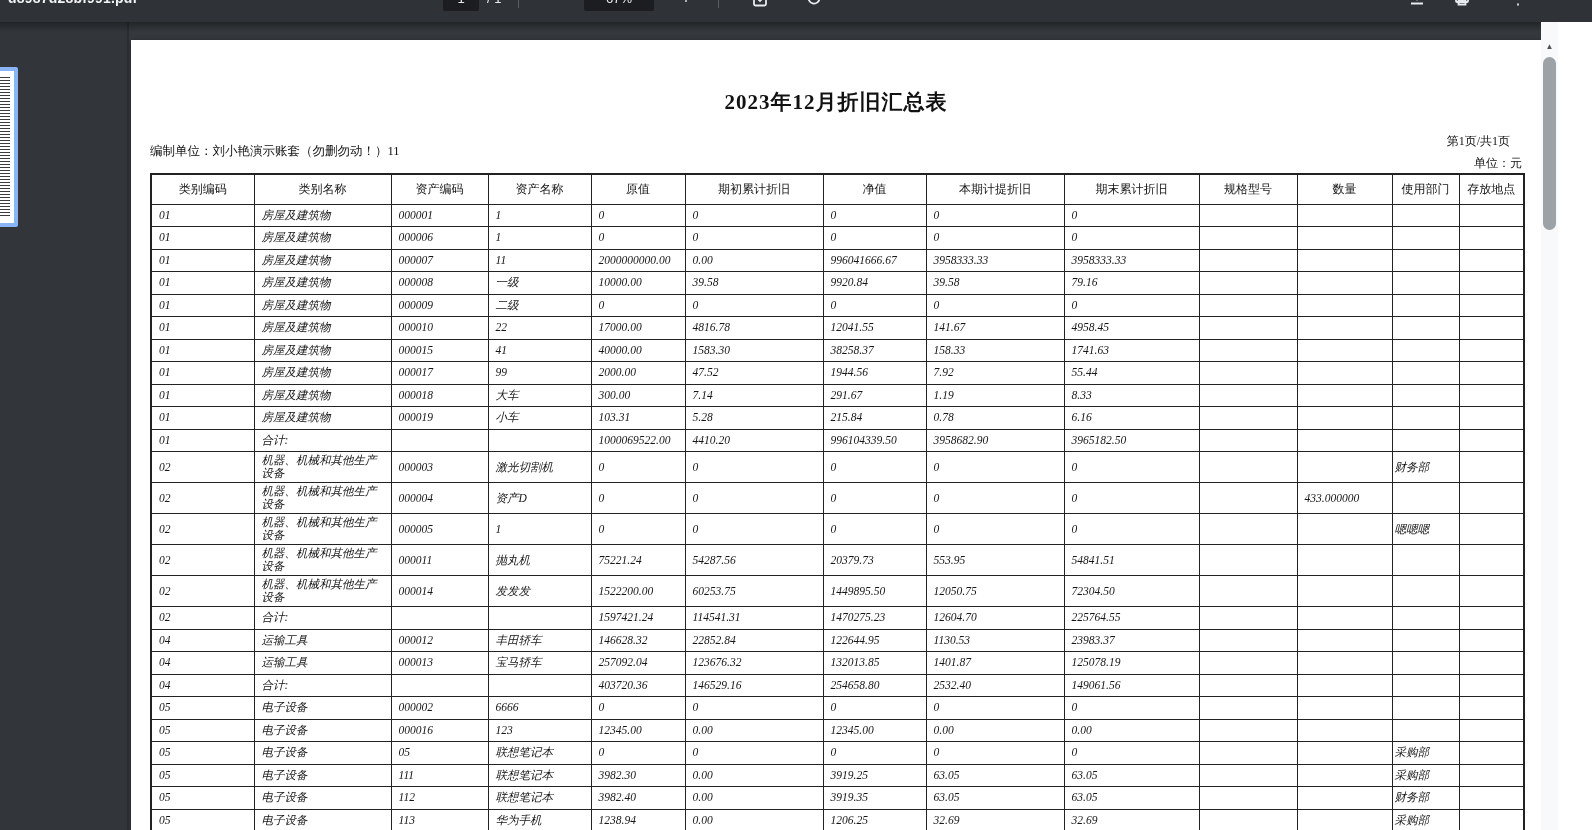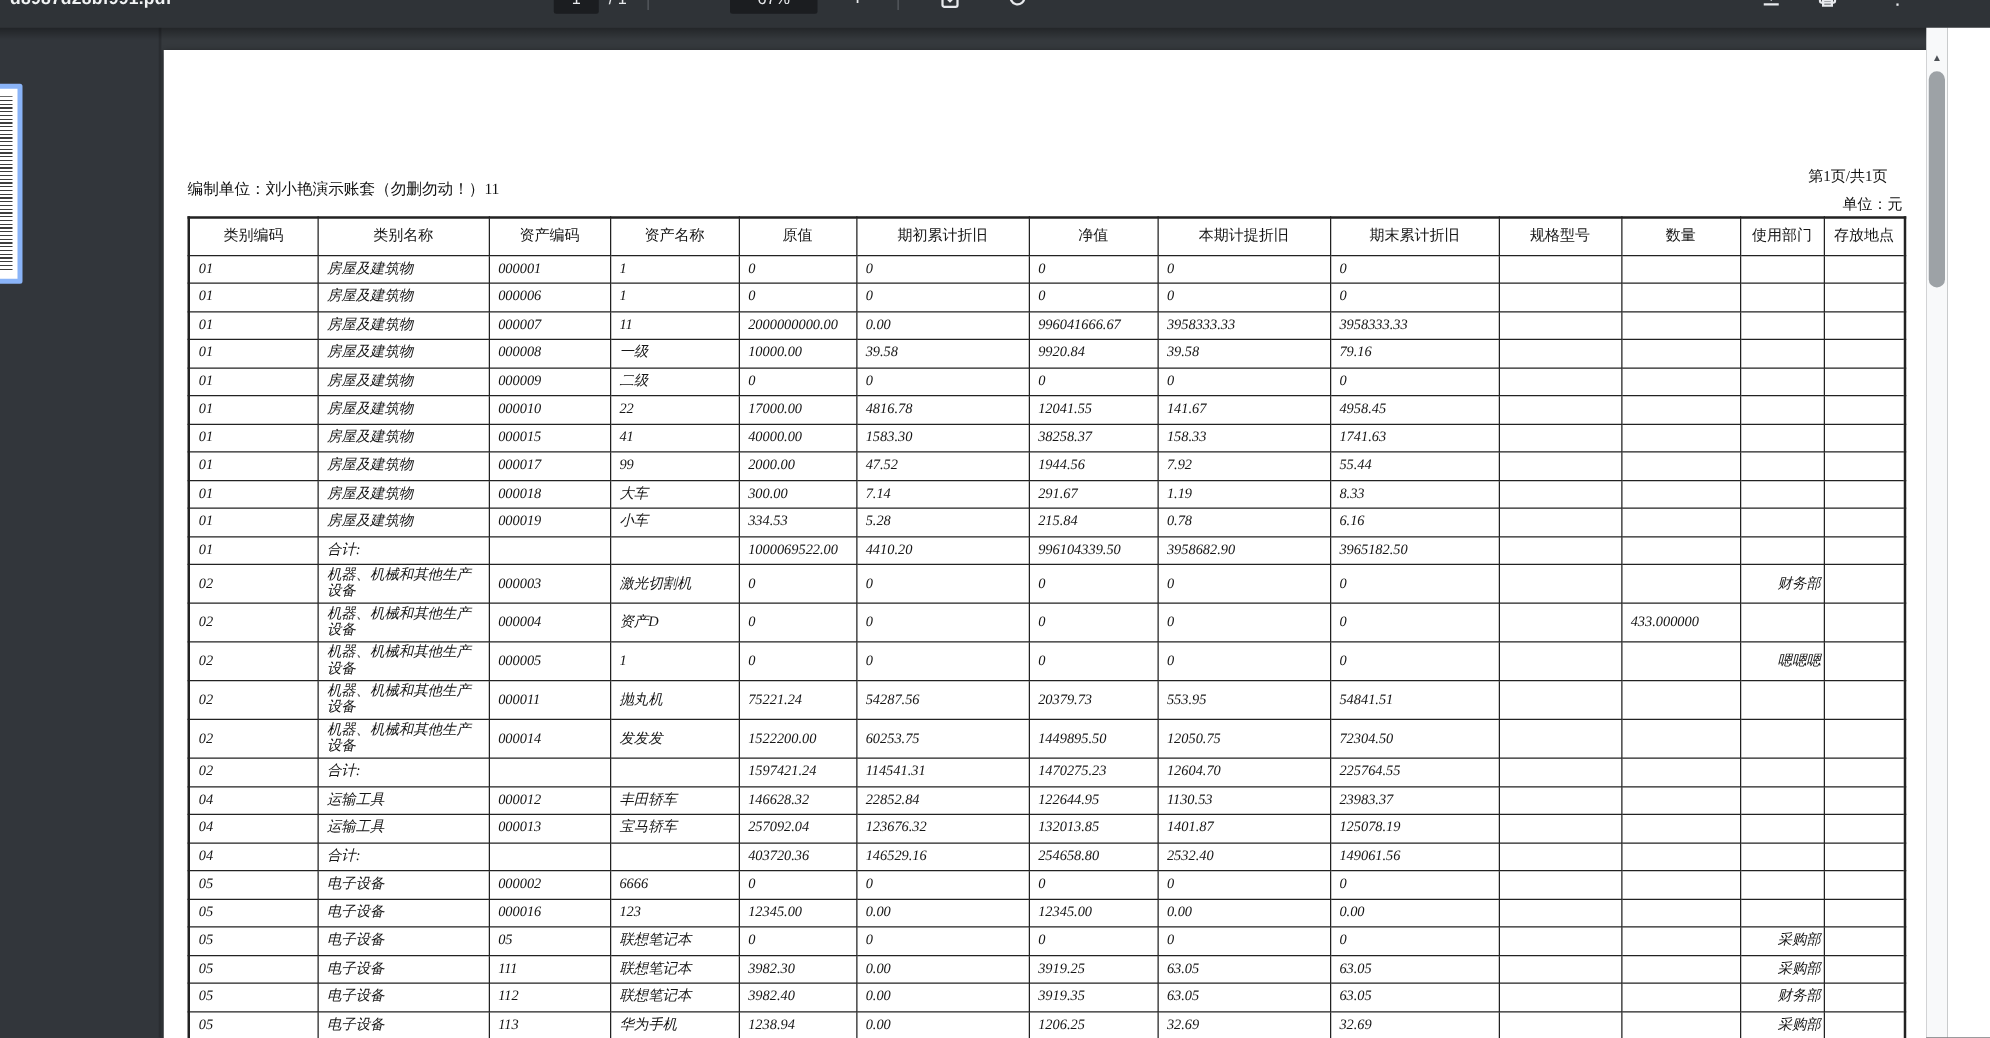--- a/index.html
+++ b/index.html
@@ -50,24 +50,24 @@
   .prepared  { position:absolute; top:103px; left:19px; font-size:12.5px; }
   .page-ind  { position:absolute; top:93px;  right:31px; font-size:12px; }
   .unit-lab  { position:absolute; top:115px; right:19px; font-size:12px;text-align:center; }
 
   table.dep { position:absolute; top:133px; left:19px; width:1373px;
               border-collapse:collapse; table-layout:fixed;
               font-size:11.5px; color:#161616; }
   table.dep th, table.dep td { border:1px solid #222; line-height:13px;
               padding:2px 4px 2px 7px; overflow:hidden; vertical-align:middle; }
   table.dep { border:2px solid #222; }
-  table.dep thead tr { height:30px;font-family:Liberation Mono, monospace; }
+  table.dep thead tr { height:30px; }
   table.dep thead th { text-align:center; font-weight:400; font-size:12px; padding:2px 2px; }
   table.dep tbody tr { height:22.5px;font-style:italic; }
-  table.dep td.c-dept { text-align:right; padding:2px 2px; }
+  table.dep td.c-dept { text-align:left; padding:2px 2px; }
 
   
   .gutter { position:absolute; left:1558px; top:22px; width:34px; height:808px; background:#fff; z-index:15; }
   .scrollbar { position:absolute; left:1541px; top:22px; width:17px; height:808px;
                background:#f8f9fa; z-index:16; }
   .scroll-up { position:absolute; left:0; top:16px; width:17px; height:17px;
                display:flex; align-items:center; justify-content:center;
                color:#4d5156; font-size:8px; }
   .scroll-thumb { position:absolute; left:2px; top:35px; width:13px; height:173px;
                   background:#9da2a6; border-radius:7px; }
@@ -117,20 +117,21 @@
 </div>
 
 <div class="sidebar">
   <div class="thumb">
     <div class="thumb-lines"></div>
   </div>
 </div>
 <div class="viewer-shadow"></div>
 
 <div class="page">
+  <div class="doc-title">2023年12月折旧汇总表</div>
   <div class="prepared">编制单位：刘小艳演示账套（勿删勿动！）11</div>
   <div class="page-ind">第1页/共1页</div>
   <div class="unit-lab">单位：元</div>
 
   <table class="dep">
     <colgroup>
         <col style="width: 103px;">
         <col style="width: 137px;">
         <col style="width: 97px;">
         <col style="width: 103px;">
@@ -295,21 +296,21 @@
           <td></td>
           <td></td>
           <td class="c-dept"></td>
           <td></td>
         </tr>
         <tr>
           <td>01</td>
           <td>房屋及建筑物</td>
           <td>000019</td>
           <td>小车</td>
-          <td>334.53</td>
+          <td>103.31</td>
           <td>5.28</td>
           <td>215.84</td>
           <td>0.78</td>
           <td>6.16</td>
           <td></td>
           <td></td>
           <td class="c-dept"></td>
           <td></td>
         </tr>
         <tr>

